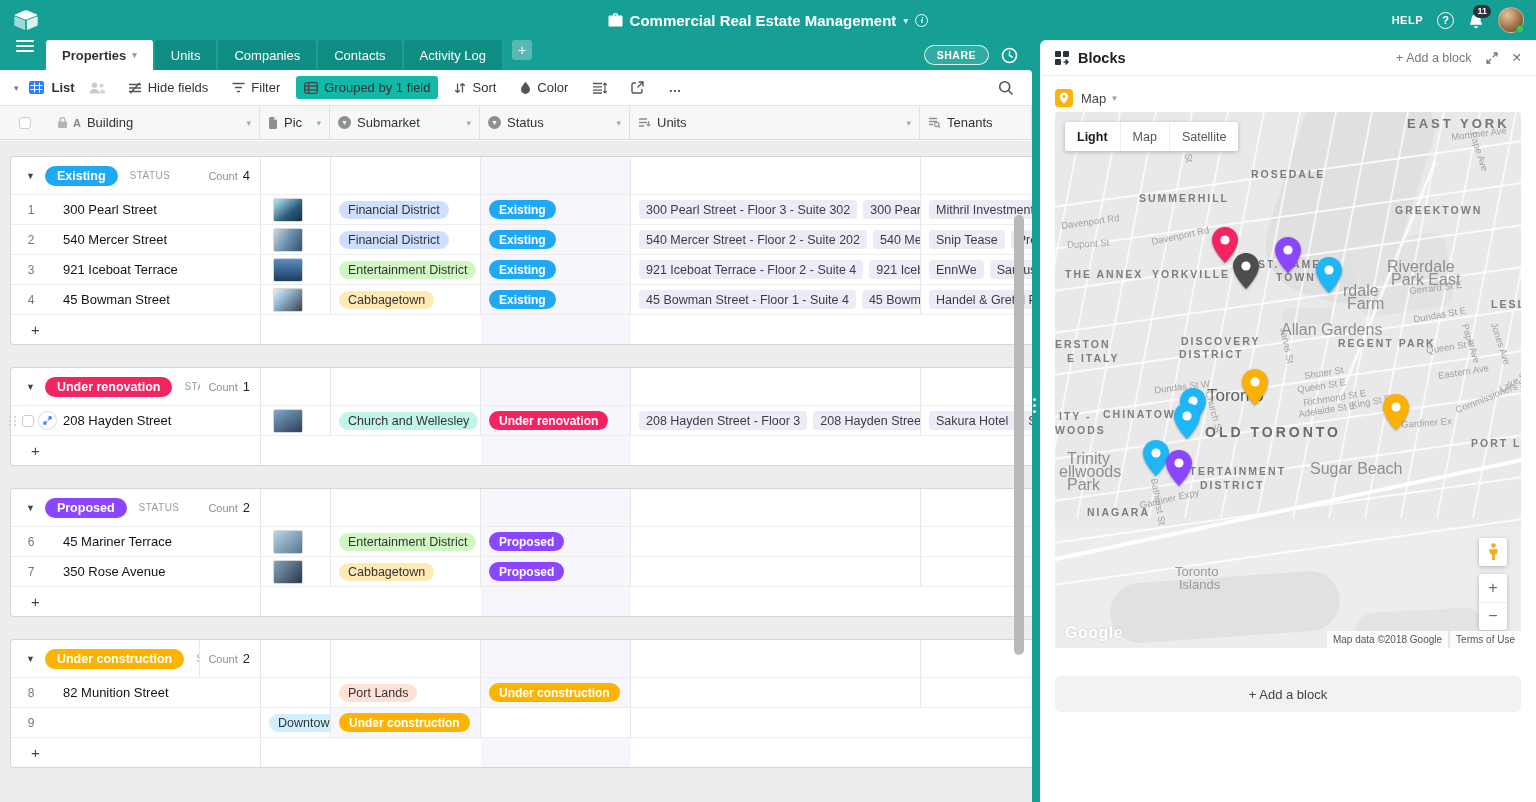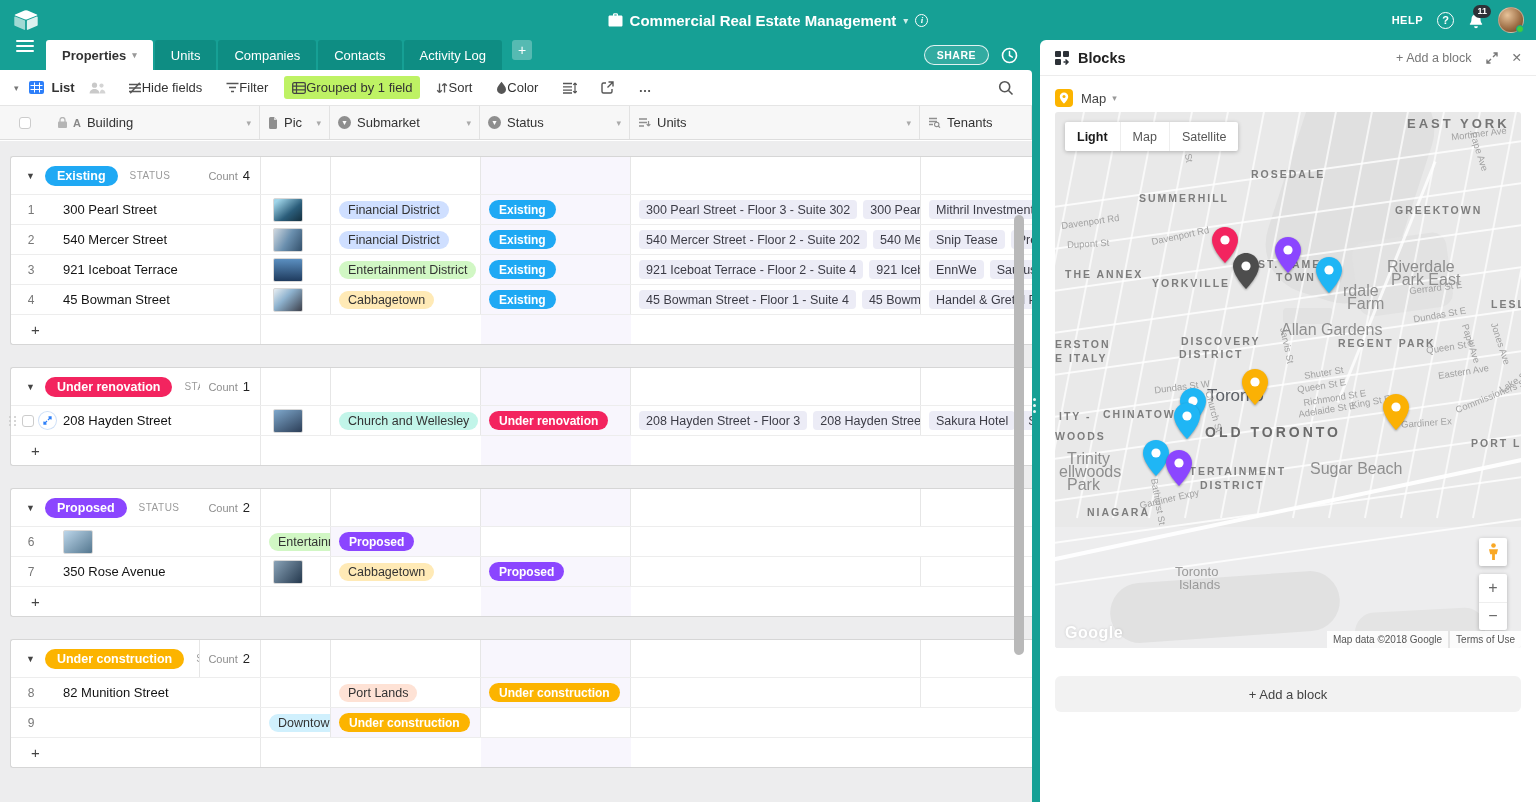--- a/index.html
+++ b/index.html
@@ -26,22 +26,22 @@
 #tabs{display:flex;align-items:flex-end;height:30px}
 .tab{height:30px;padding:0 16px;display:flex;align-items:center;gap:6px;background:#0e8d83;color:#fff;font-size:13px;margin-right:2px;border-radius:3px 3px 0 0}
 .tab.active{background:#fff;color:#333;font-weight:bold}
 .tab .tcaret{font-size:9px;color:#999}
 #addtab{width:20px;height:20px;margin:0 0 5px 8px;background:rgba(255,255,255,.28);border-radius:3px;color:#fff;display:flex;align-items:center;justify-content:center;font-size:14px}
 #tabright{margin-left:auto;display:flex;align-items:center;gap:12px;padding-right:14px;height:30px}
 #sharebtn{border:1.5px solid rgba(255,255,255,.85);background:rgba(255,255,255,.12);border-radius:11px;color:#fff;font-size:10.5px;font-weight:bold;letter-spacing:.5px;padding:3px 12px}
 
 #view{position:absolute;left:0;top:70px;width:1032px;height:732px;background:#fff;border-radius:0 4px 0 0}
 #toolbar{height:36px;display:flex;align-items:center;border-bottom:1px solid #e5e5e5;padding:0 10px 0 14px;gap:8px}
-.tbitem{display:flex;align-items:center;color:#333;font-size:13px;padding:4px 8px;border-radius:3px}
-#grouppill{background:#bef264}
+.tbitem{display:flex;align-items:center;gap:6px;color:#333;font-size:13px;padding:4px 8px;border-radius:3px}
+#grouppill{background:#14b8a6}
 #viewcaret{color:#777;font-size:9px;margin-right:2px}
 #viewname{font-weight:bold}
 #tbsearch{margin-left:auto;margin-right:8px}
 .ico{display:inline-flex;align-items:center;justify-content:center}
 
 #colheader{height:34px;display:grid;grid-template-columns:50px 210px 70px 150px 150px 290px 1fr;background:#f7f7f7;border-bottom:1px solid #ddd}
 .hcell{display:flex;align-items:center;gap:6px;padding:0 8px;border-right:1px solid #e2e2e2;color:#333;font-size:13px;overflow:hidden;white-space:nowrap}
 .hcell .hcaret{margin-left:auto;color:#aaa;font-size:9px}
 .hcell.first{justify-content:center;border-right:none}
 .cb{width:12px;height:12px;border:1px solid #ccc;border-radius:3px;background:#fff}
@@ -533,20 +533,21 @@
             <div class="gcell"></div>
             <div class="gcell"></div>
             <div class="gcell statusbg"></div>
             <div class="gcell"></div>
             <div class="gcell"></div>
           </div>
           <div class="grow">
             <div class="rc num">
               <span>6</span>
             </div>
+            <div class="rc bld">45 Mariner Terrace</div>
             <div class="rc">
               <span class="thumb p5"></span>
             </div>
             <div class="rc">
               <span class="spill" style="background: rgb(209, 247, 196);">Entertainment District</span>
             </div>
             <div class="rc statusbg">
               <span class="stpill" style="background: rgb(139, 70, 255);">Proposed</span>
             </div>
             <div class="rc"></div>
@@ -733,52 +734,52 @@
       <span class="mlabel rg" style="left: 196px; top: 56px;">ROSEDALE</span>
       <span class="mlabel rg" style="left: 84px; top: 80px;">SUMMERHILL</span>
       <span class="mlabel rg" style="left: 340px; top: 92px;">GREEKTOWN</span>
       <span class="mlabel st" style="left: 6px; top: 104px; transform: rotate(-8deg);">Davenport Rd</span>
       <span class="mlabel st" style="left: 96px; top: 118px; transform: rotate(-12deg);">Davenport Rd</span>
       <span class="mlabel st" style="left: 12px; top: 126px; transform: rotate(-3deg);">Dupont St</span>
       <span class="mlabel st" style="left: 112px; top: 26px; transform: rotate(78deg);">Yonge St</span>
       <span class="mlabel pl" style="left: 332px; top: 146px;">Riverdale</span>
       <span class="mlabel pl" style="left: 336px; top: 159px;">Park East</span>
       <span class="mlabel rg" style="left: 10px; top: 156px;">THE ANNEX</span>
-      <span class="mlabel rg" style="left: 97px; top: 165px;">YORKVILLE</span>
+      <span class="mlabel rg" style="left: 97px; top: 156px;">YORKVILLE</span>
       <span class="mlabel rg" style="left: 203px; top: 146px;">ST. JAMES</span>
       <span class="mlabel rg" style="left: 221px; top: 159px;">TOWN</span>
       <span class="mlabel pl" style="left: 288px; top: 170px;">rdale</span>
       <span class="mlabel pl" style="left: 292px; top: 183px;">Farm</span>
       <span class="mlabel st" style="left: 354px; top: 170px; transform: rotate(-7deg);">Gerrard St E</span>
       <span class="mlabel rg" style="left: 436px; top: 186px;">LESLIEV</span>
       <span class="mlabel st" style="left: 358px; top: 197px; transform: rotate(-10deg);">Dundas St E</span>
       <span class="mlabel pl" style="left: 226px; top: 209px;">Allan Gardens</span>
       <span class="mlabel rg" style="left: 126px; top: 223px;">DISCOVERY</span>
       <span class="mlabel rg" style="left: 124px; top: 236px;">DISTRICT</span>
       <span class="mlabel rg" style="left: 283px; top: 225px;">REGENT PARK</span>
       <span class="mlabel rg" style="left: 0px; top: 226px;">ERSTON</span>
-      <span class="mlabel rg" style="left: 0px; top: 240px;">E ITALY</span>
+      <span class="mlabel rg" style="left: 12px; top: 240px;">E ITALY</span>
       <span class="mlabel st" style="left: 371px; top: 229px; transform: rotate(-9deg);">Queen St E</span>
       <span class="mlabel st" style="left: 396px; top: 226px; transform: rotate(72deg);">Pape Ave</span>
       <span class="mlabel st" style="left: 424px; top: 226px; transform: rotate(72deg);">Jones Ave</span>
       <span class="mlabel st" style="left: 214px; top: 228px; transform: rotate(78deg);">Jarvis St</span>
       <span class="mlabel st" style="left: 383px; top: 254px; transform: rotate(-9deg);">Eastern Ave</span>
       <span class="mlabel st" style="left: 249px; top: 255px; transform: rotate(-9deg);">Shuter St</span>
       <span class="mlabel st" style="left: 442px; top: 262px; transform: rotate(-32deg);">Lake Sho</span>
       <span class="mlabel st" style="left: 242px; top: 268px; transform: rotate(-9deg);">Queen St E</span>
       <span class="mlabel st" style="left: 99px; top: 269px; transform: rotate(-7deg);">Dundas St W</span>
       <span class="mlabel city" style="left: 152px; top: 274px;">Toronto</span>
       <span class="mlabel st" style="left: 248px; top: 280px; transform: rotate(-9deg);">Richmond St E</span>
       <span class="mlabel st" style="left: 398px; top: 278px; transform: rotate(-22deg);">Commissioners St</span>
       <span class="mlabel st" style="left: 243px; top: 292px; transform: rotate(-9deg);">Adelaide St E</span>
       <span class="mlabel st" style="left: 296px; top: 284px; transform: rotate(-10deg);">King St E</span>
       <span class="mlabel rg" style="left: 48px; top: 296px;">CHINATOWN</span>
       <span class="mlabel rg" style="left: 4px; top: 298px;">ITY -</span>
       <span class="mlabel big" style="left: 150px; top: 312px;">OLD TORONTO</span>
-      <span class="mlabel rg" style="left: 0px; top: 312px; margin-top: 6px;">WOODS</span>
+      <span class="mlabel rg" style="left: 0px; top: 312px;">WOODS</span>
       <span class="mlabel st" style="left: 346px; top: 305px; transform: rotate(-4deg);">Gardiner Ex</span>
       <span class="mlabel rg" style="left: 416px; top: 325px;">PORT LANDS</span>
       <span class="mlabel pl" style="left: 12px; top: 338px;">Trinity</span>
       <span class="mlabel pl" style="left: 4px; top: 351px;">ellwoods</span>
       <span class="mlabel pl" style="left: 255px; top: 348px; text-align: right;">Sugar Beach</span>
       <span class="mlabel rg" style="left: 116px; top: 353px;">ENTERTAINMENT</span>
       <span class="mlabel pl" style="left: 12px; top: 364px;">Park</span>
       <span class="mlabel rg" style="left: 145px; top: 367px;">DISTRICT</span>
       <span class="mlabel st" style="left: 138px; top: 294px; transform: rotate(75deg);">Church St</span>
       <span class="mlabel st" style="left: 80px; top: 384px; transform: rotate(80deg);">Bathurst St</span>

